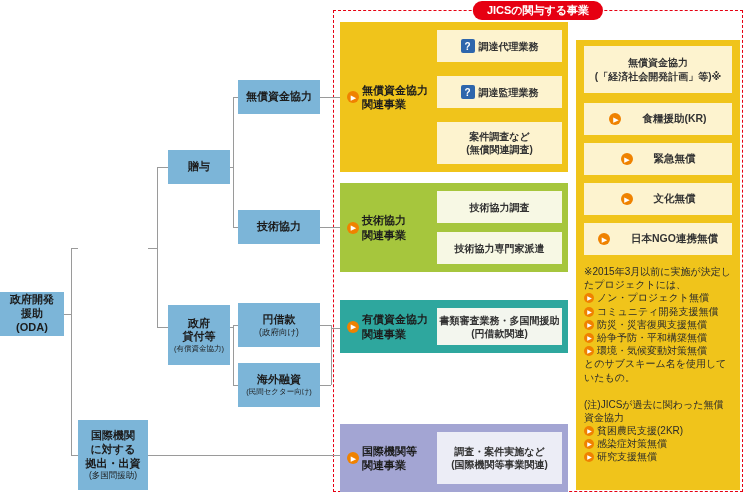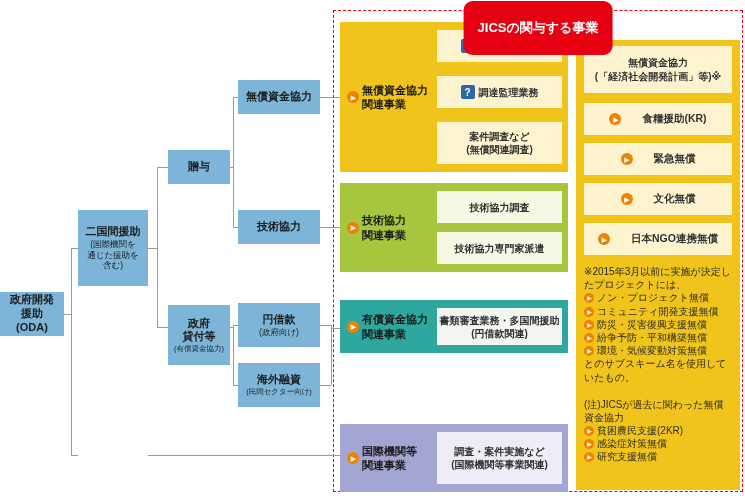--- a/index.html
+++ b/index.html
@@ -6,22 +6,22 @@
   html,body { background:#fff; }
   body { font-family:"Liberation Sans","DejaVu Sans",sans-serif; color:#1c1c1c; }
   .canvas { position:relative; width:745px; height:496px; background:#fff; overflow:hidden; }
 
   .connectors { position:absolute; left:0; top:0; z-index:1; pointer-events:none; }
 
   
   .jics-area { position:absolute; left:333px; top:10px; width:410px; height:482px;
                border:1px dashed #E60012; z-index:0; }
   .jics-title { position:absolute; top:1px; left:538px; transform:translateX(-50%);
-                background:#E60012; color:#fff; font-size:13px; font-weight:bold;
-                padding:18px 14px; border-radius:9px; z-index:4; white-space:nowrap; }
+                background:#E60012; color:#fff; font-size:11px; font-weight:bold;
+                padding:2px 14px; border-radius:9px; z-index:4; white-space:nowrap; }
 
   
   .blue-box { position:absolute; background:#7CB5D8; z-index:2;
               display:flex; flex-direction:column; align-items:center; justify-content:center;
               text-align:center; padding:2px; }
   .blue-box .main { font-size:11px; font-weight:bold; line-height:1.25; white-space:pre-line; }
   .blue-box .sub  { font-size:8.5px; line-height:1.25; white-space:pre-line; }
   .b-oda          { left:0;   top:292px; width:64px; height:44px; }
   .b-bilateral    { left:78px; top:210px; width:70px; height:76px; }
   .b-multilateral { left:78px; top:420px; width:70px; height:70px; }
@@ -98,27 +98,27 @@
 
   <div class="jics-area"></div>
   <div class="jics-title">JICSの関与する事業</div>
 
   <div class="blue-box b-oda">
     <div class="main">政府開発
 援助
 (ODA)</div>
   </div>
 
-  <div class="blue-box b-bilateral">
-    <div class="main">二国間援助</div>
-    <div class="sub">(国際機関を
-通じた援助を
-含む)</div>
-  </div>
-
+
+  <div class="blue-box b-multilateral">
+    <div class="main">国際機関
+に対する
+拠出・出資</div>
+    <div class="sub">(多国間援助)</div>
+  </div>
 
   <div class="blue-box b-grant">
     <div class="main">贈与</div>
   </div>
 
   <div class="blue-box b-loans">
     <div class="main">政府
 貸付等</div>
     <div class="sub">(有償資金協力)</div>
   </div>

